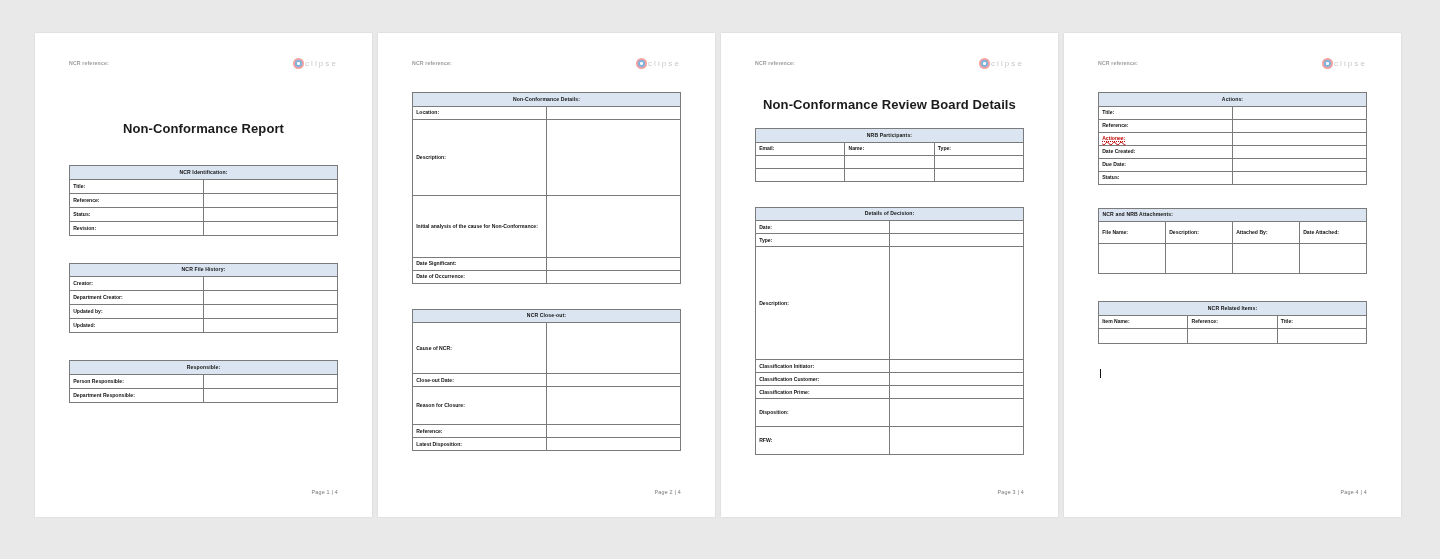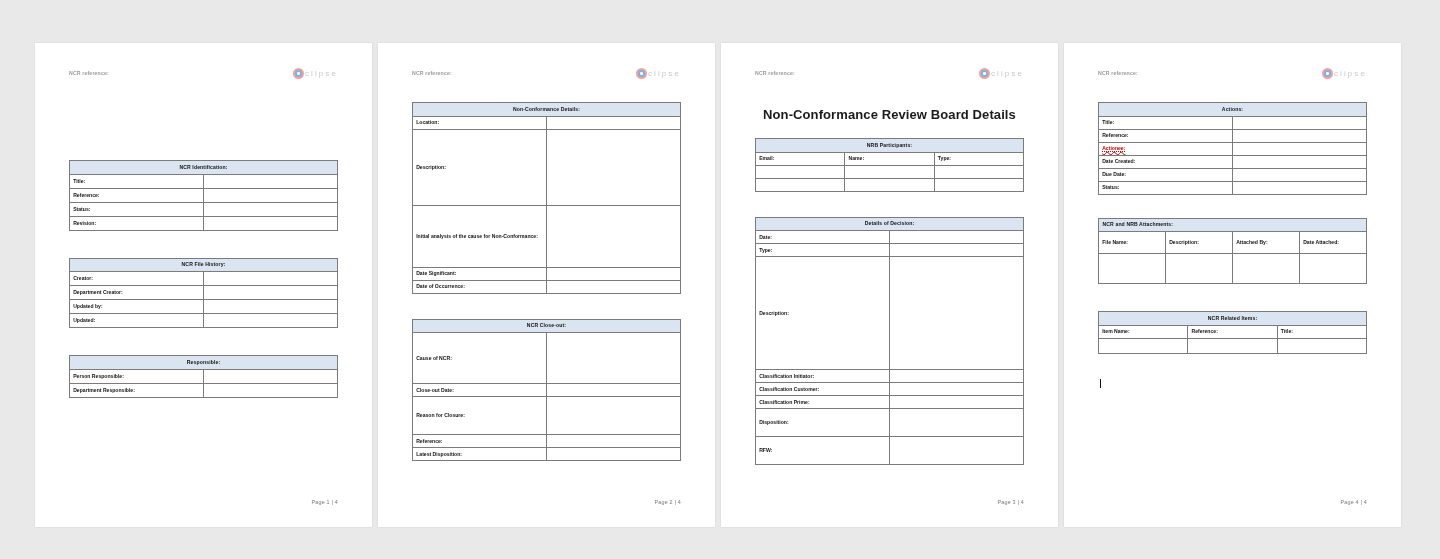--- a/index.html
+++ b/index.html
@@ -15,21 +15,20 @@
     background: #e9e9e9;
   }
   .page {
     position: absolute;
     top: 33px;
     width: 337px;
     height: 484px;
     background: #ffffff;
     box-shadow: 0 0 2px rgba(0,0,0,0.10);
     overflow: hidden;
-    margin-top: 10px;
   }
   #page-1 { left: 35px; }
   #page-2 { left: 378px; }
   #page-3 { left: 721px; }
   #page-4 { left: 1064px; }
 
   .page-inner {
     position: absolute;
     left: 0; right: 0; top: 0; bottom: 0;
     padding: 24px 34px 0 34px;
@@ -175,20 +174,21 @@
           <span class="logo-mark">
             <span class="ring"></span>
               <span class="inner"></span>
               <span class="dot"></span>
           </span>
           <span class="logo-text">clipse</span>
         </div>
       </div>
 
       <div class="title-gap-1"></div>
+      <div class="doc-title">Non-Conformance Report</div>
       <div class="title-gap-after-1"></div>
 
       <table class="ncr">
         <tbody>
             <tr>
               <th class="section" colspan="2">NCR Identification:</th>
             </tr>
         <tr>
           <td class="lbl" style="width:40%;height:14px">Title:</td>
           <td class="blank"></td>

